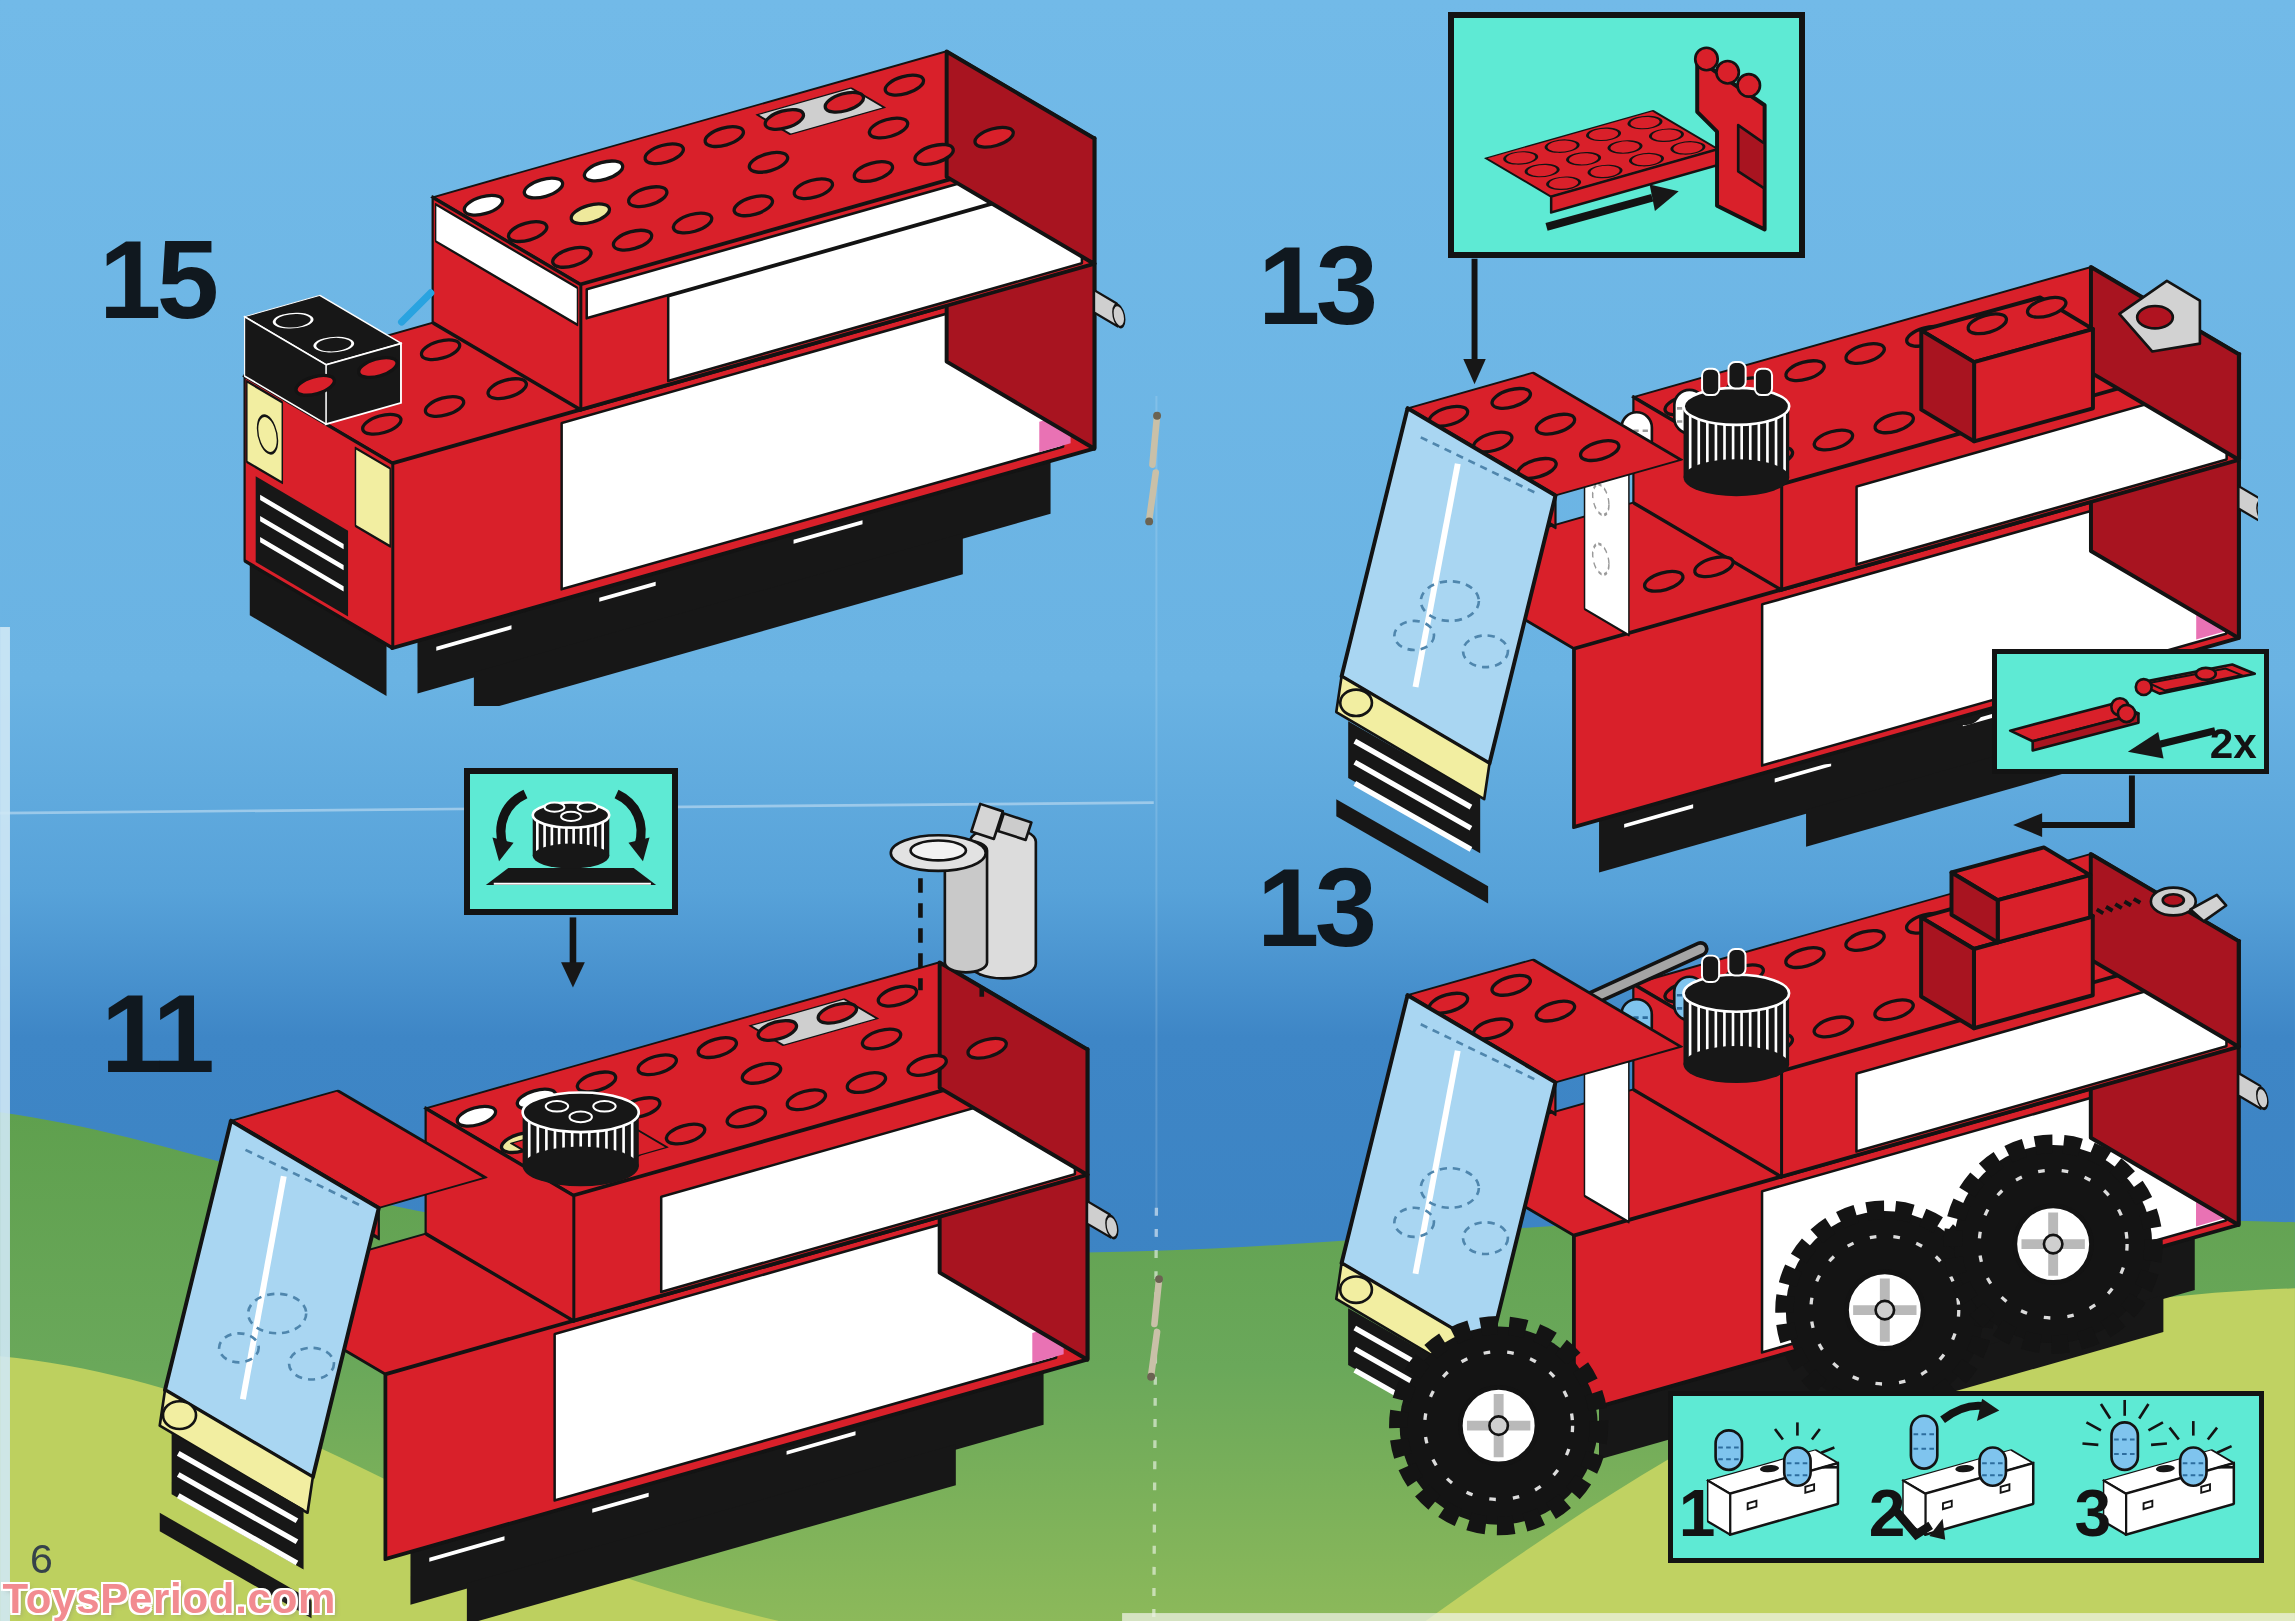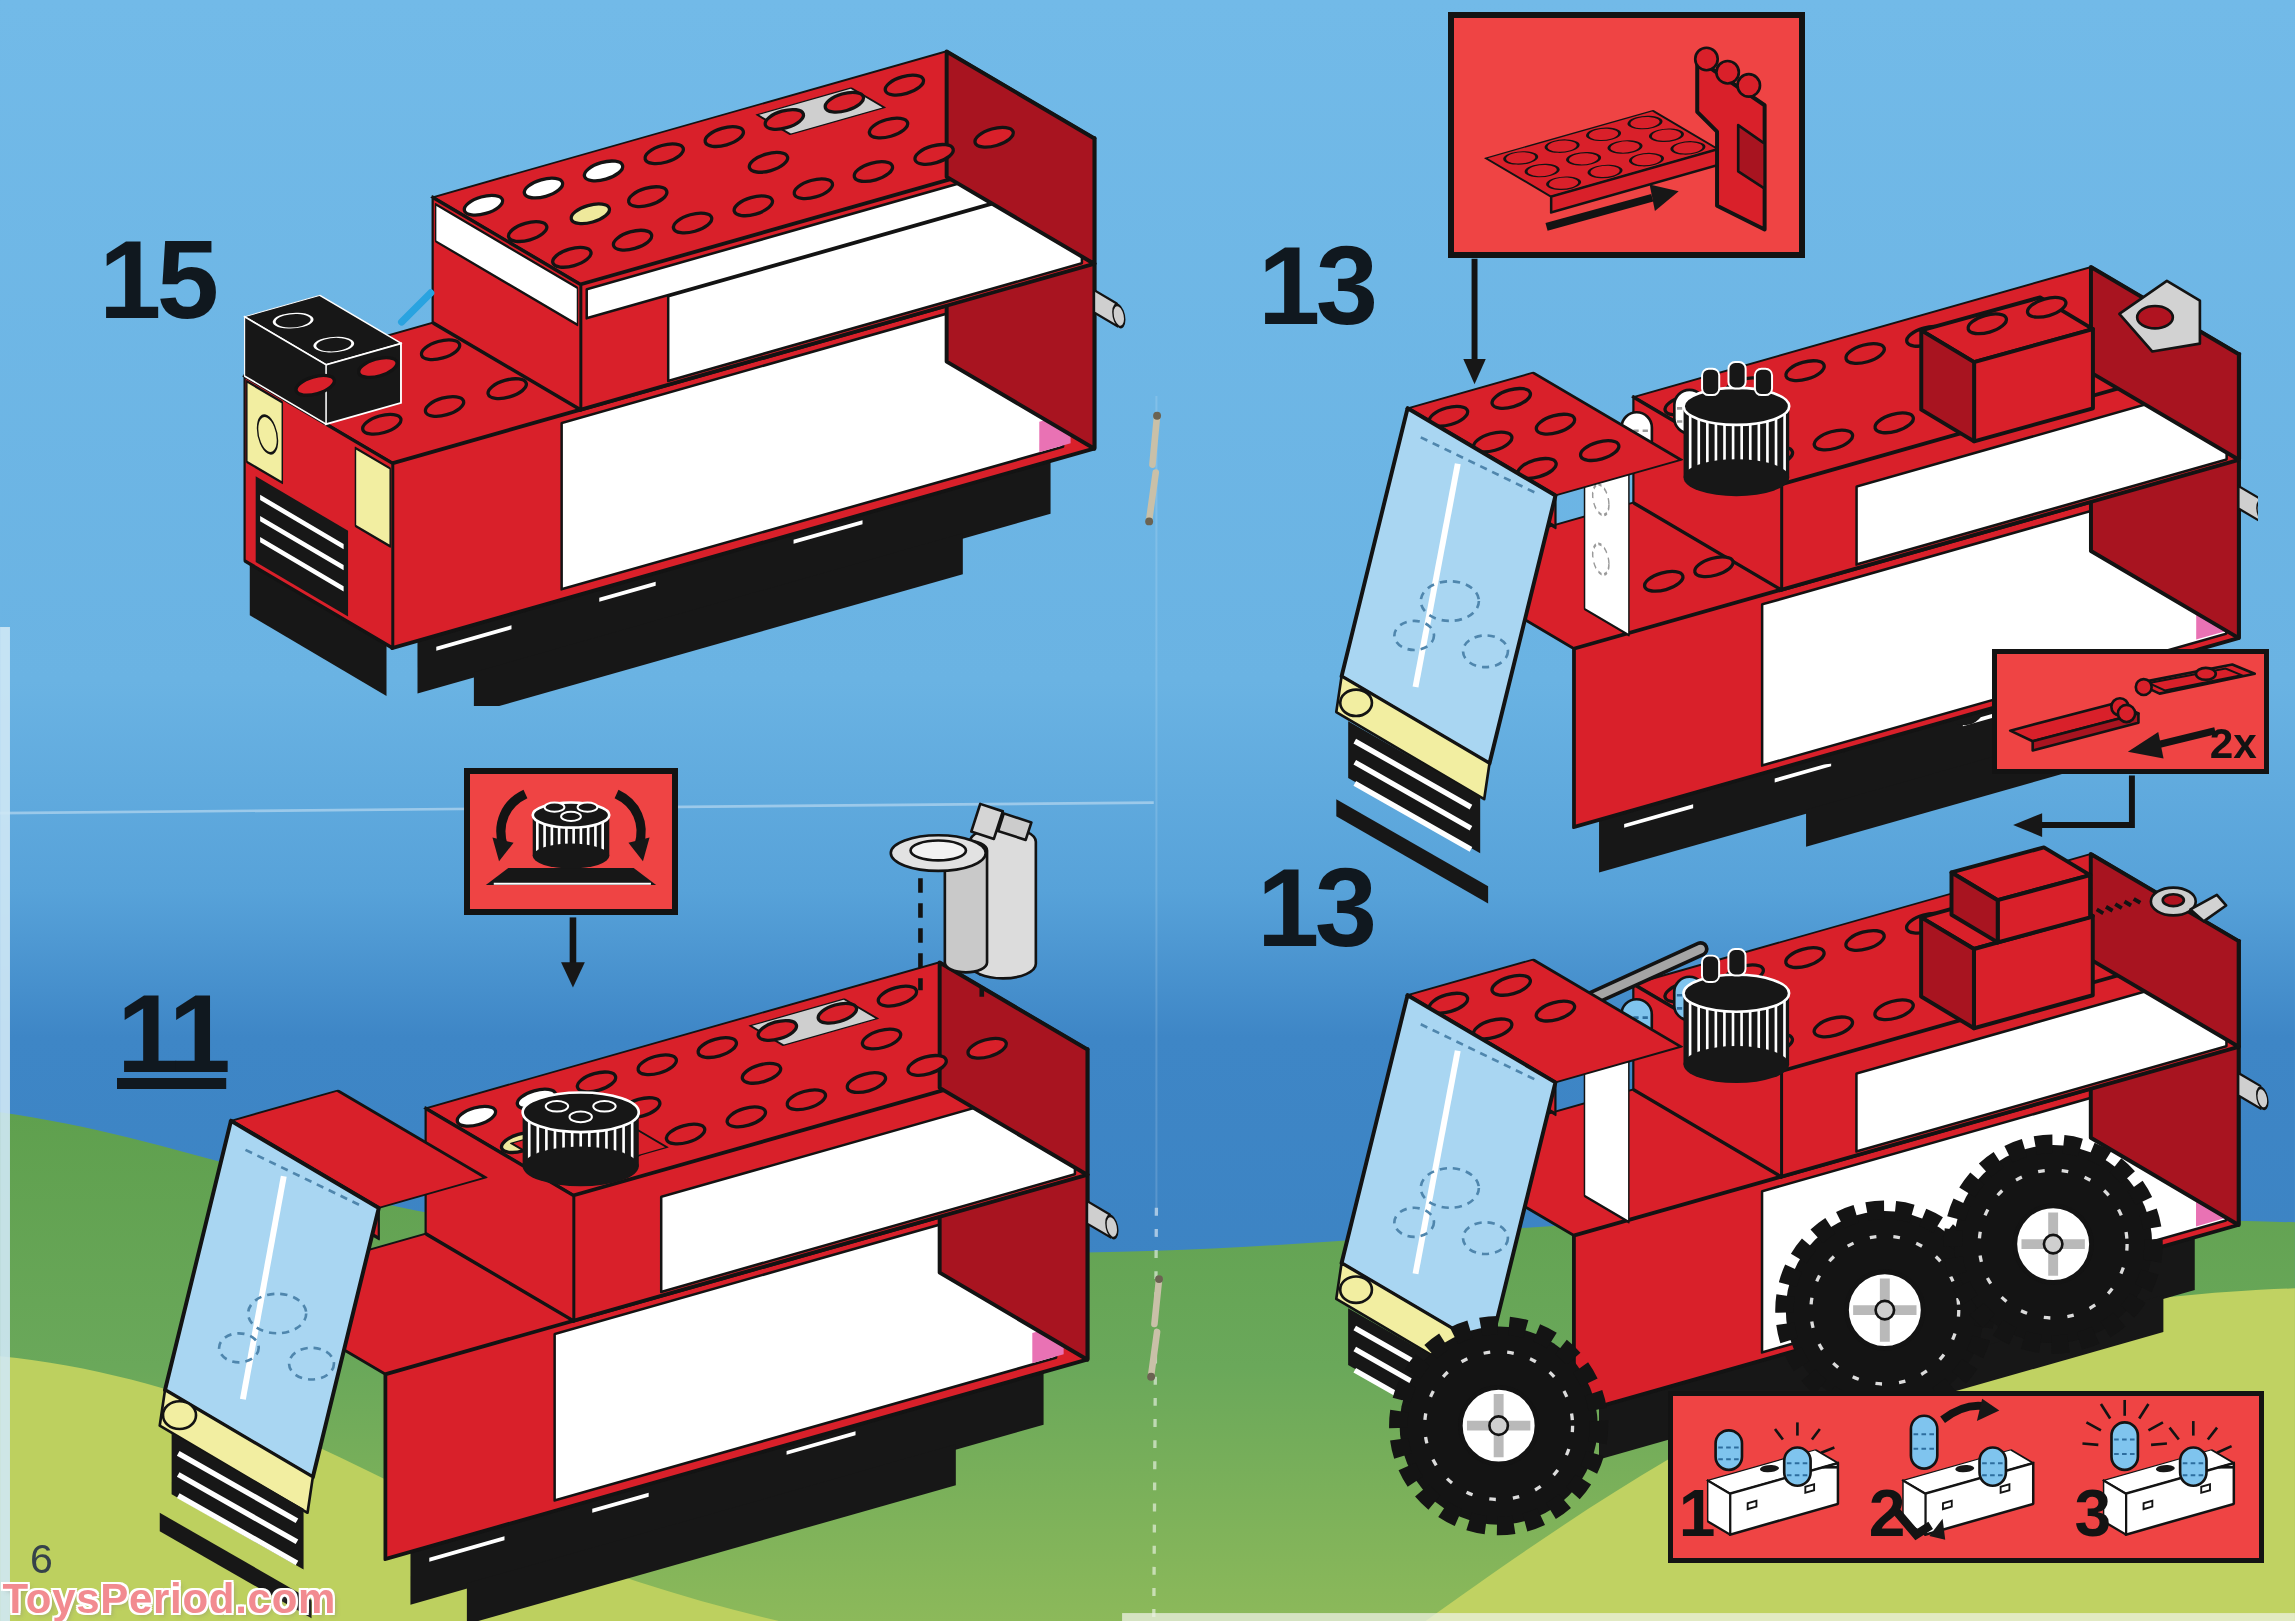--- a/index.html
+++ b/index.html
@@ -21,21 +21,21 @@
   .gry{fill:#cfcfcf;}
   .pnk{fill:#e972b4;}
   .sr{fill:#d9202a;}
   .sw{fill:#ffffff;}
   .sy{fill:#efe99c;}
   .step-label{
     position:absolute;z-index:40;color:#10181f;font-weight:bold;
     font-size:112px;line-height:1;letter-spacing:-4.6px;
   }
   .inset{
-    position:absolute;z-index:20;background:#ef4444;border:6px solid #131313;
+    position:absolute;z-index:20;background:#5eead4;border:6px solid #131313;
     box-sizing:border-box;
   }
   .inset-num{
     font-family:"Liberation Sans","DejaVu Sans",sans-serif;
     font-weight:bold;fill:#131313;
   }
   #page-number{
     position:absolute;left:30px;top:1536px;z-index:60;
     font-size:41px;color:#36424a;font-weight:normal;
   }
@@ -87,21 +87,21 @@
   </g>
   <g fill="#6b6352">
     <circle cx="1753" cy="630" r="6"></circle>
       <circle cx="1741" cy="790" r="6"></circle>
     <circle cx="1756" cy="1938" r="6"></circle>
       <circle cx="1744" cy="2086" r="6"></circle>
   </g>
 </svg>
 
 <div class="step-label" style="left:99px;top:224px;">15</div>
-<div class="step-label" style="left:117px;top:978px;text-decoration:underline;">11</div>
+<div class="step-label" style="left:101px;top:978px;">11</div>
 <div class="step-label" style="left:1258px;top:230px;">13</div>
 <div class="step-label" style="left:1257px;top:825px;margin-top:27px;">13</div>
 
 <svg class="truck" style="left:86px;top:33px" width="1043" height="673" viewBox="0 0 1580 1020">
   <defs>
     <ellipse id="st" rx="30" ry="13" transform="rotate(-16)" stroke="#131313" stroke-width="5"></ellipse>
   </defs>
 
   <g transform="matrix(.95,-.27,0,1,464,652)">
     <rect x="40" y="280" width="1010" height="80" class="blk"></rect>

